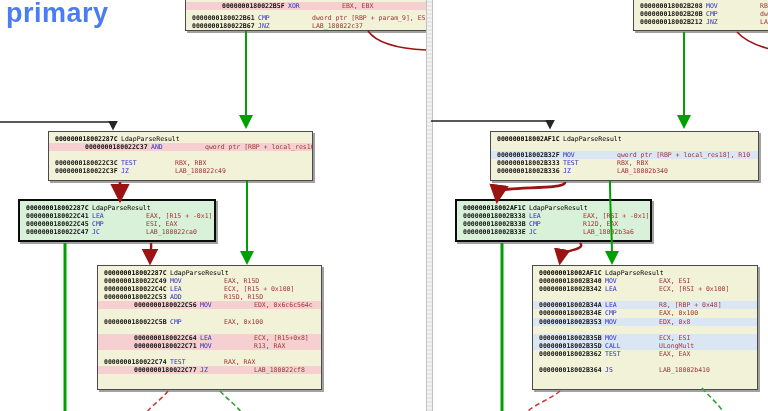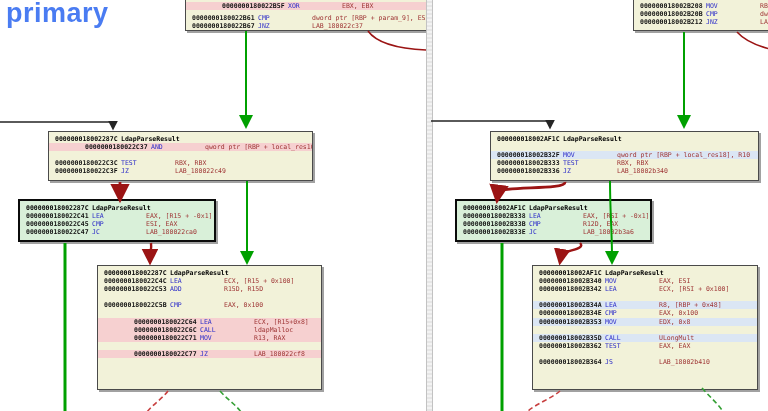--- a/index.html
+++ b/index.html
@@ -26,21 +26,21 @@
 
   .row{height:8.1px;line-height:8.1px;white-space:nowrap;padding-left:6px;
        font-size:6.5px;overflow:hidden;}
   .row.hl-p{background:var(--row-pink);padding-left:36px;}
   .row.hl-b{background:var(--row-blue);}
   .gap{height:8.1px;}
   .gap.sm{height:4px;}
   .addr{display:inline-block;width:66px;font-weight:bold;color:var(--addr-col);}
   .mnem{display:inline-block;width:54px;color:var(--mnem-col);}
   .oper{color:var(--oper-col);}
-  .func{font-weight:bold;color:#000;}
+  .func{font-weight:normal;color:#000;}
   .row.header .addr{color:#000;}
 
   #edges{position:absolute;left:0;top:0;width:768px;height:411px;z-index:10;pointer-events:none;}
   .eg{stroke:var(--edge-green);fill:none;}
   .er{stroke:var(--edge-red);fill:none;}
   .eb{stroke:var(--edge-black);fill:none;}
   .erd{stroke:var(--edge-red-d);fill:none;stroke-dasharray:5,3;}
   .egd{stroke:var(--edge-green-d);fill:none;stroke-dasharray:5,3;}
   .mg{fill:var(--edge-green);}
   .mr{fill:var(--edge-red);}
@@ -66,29 +66,31 @@
         <div class="row"><span class="addr">0000000180022C3F</span><span class="mnem">JZ</span><span class="oper">LAB_180022c49</span></div>
       </div>
     <div class="block selected" style="left:18px;top:199px;width:198px;height:43px;">
         <div class="row header"><span class="addr">000000018002287C</span><span class="func">LdapParseResult</span></div>
         <div class="row"><span class="addr">0000000180022C41</span><span class="mnem">LEA</span><span class="oper">EAX, [R15 + -0x1]</span></div>
         <div class="row"><span class="addr">0000000180022C45</span><span class="mnem">CMP</span><span class="oper">ESI, EAX</span></div>
         <div class="row"><span class="addr">0000000180022C47</span><span class="mnem">JC</span><span class="oper">LAB_180022ca0</span></div>
       </div>
     <div class="block" style="left:97px;top:265px;width:225px;height:125px;">
         <div class="row header"><span class="addr">000000018002287C</span><span class="func">LdapParseResult</span></div>
+        <div class="row"><span class="addr">0000000180022C49</span><span class="mnem">MOV</span><span class="oper">EAX, R15D</span></div>
         <div class="row"><span class="addr">0000000180022C4C</span><span class="mnem">LEA</span><span class="oper">ECX, [R15 + 0x100]</span></div>
         <div class="row"><span class="addr">0000000180022C53</span><span class="mnem">ADD</span><span class="oper">R15D, R15D</span></div>
+        <div class="row hl-p"><span class="addr">0000000180022C56</span><span class="mnem">MOV</span><span class="oper">EDX, 0x6c6c564c</span></div>
         <div class="gap"></div>
         <div class="row"><span class="addr">0000000180022C5B</span><span class="mnem">CMP</span><span class="oper">EAX, 0x100</span></div>
         <div class="gap"></div>
         <div class="row hl-p"><span class="addr">0000000180022C64</span><span class="mnem">LEA</span><span class="oper">ECX, [R15+0x8]</span></div>
-        <div class="row hl-p"><span class="addr">0000000180022C6C</span><span class="mnem">CALL</span><span class="oper">ldapMalloc</span></div>
         <div class="row hl-p"><span class="addr">0000000180022C71</span><span class="mnem">MOV</span><span class="oper">R13, RAX</span></div>
         <div class="gap"></div>
+        <div class="row"><span class="addr">0000000180022C74</span><span class="mnem">TEST</span><span class="oper">RAX, RAX</span></div>
         <div class="row hl-p"><span class="addr">0000000180022C77</span><span class="mnem">JZ</span><span class="oper">LAB_180022cf8</span></div>
       </div>
   </div>
 
   <div id="pane-right" class="pane">
     <div class="block toppad17" style="left:200px;top:-16px;width:150px;height:47px;">
         <div class="row"><span class="addr">000000018002B208</span><span class="mnem">MOV</span><span class="oper">RBX, R</span></div>
         <div class="row"><span class="addr">000000018002B20B</span><span class="mnem">CMP</span><span class="oper">dword p</span></div>
         <div class="row"><span class="addr">000000018002B212</span><span class="mnem">JNZ</span><span class="oper">LAB_18</span></div>
       </div>
@@ -107,20 +109,21 @@
       </div>
     <div class="block" style="left:99px;top:265px;width:226px;height:125px;">
         <div class="row header"><span class="addr">000000018002AF1C</span><span class="func">LdapParseResult</span></div>
         <div class="row"><span class="addr">000000018002B340</span><span class="mnem">MOV</span><span class="oper">EAX, ESI</span></div>
         <div class="row"><span class="addr">000000018002B342</span><span class="mnem">LEA</span><span class="oper">ECX, [RSI + 0x100]</span></div>
         <div class="gap"></div>
         <div class="row hl-b"><span class="addr">000000018002B34A</span><span class="mnem">LEA</span><span class="oper">R8, [RBP + 0x48]</span></div>
         <div class="row"><span class="addr">000000018002B34E</span><span class="mnem">CMP</span><span class="oper">EAX, 0x100</span></div>
         <div class="row hl-b"><span class="addr">000000018002B353</span><span class="mnem">MOV</span><span class="oper">EDX, 0x8</span></div>
         <div class="gap"></div>
+        <div class="row hl-b"><span class="addr">000000018002B35B</span><span class="mnem">MOV</span><span class="oper">ECX, ESI</span></div>
         <div class="row hl-b"><span class="addr">000000018002B35D</span><span class="mnem">CALL</span><span class="oper">ULongMult</span></div>
         <div class="row"><span class="addr">000000018002B362</span><span class="mnem">TEST</span><span class="oper">EAX, EAX</span></div>
         <div class="gap"></div>
         <div class="row"><span class="addr">000000018002B364</span><span class="mnem">JS</span><span class="oper">LAB_18002b410</span></div>
       </div>
   </div>
 
   <div id="splitter"></div>
 
   <svg id="edges" viewBox="0 0 768 411">

